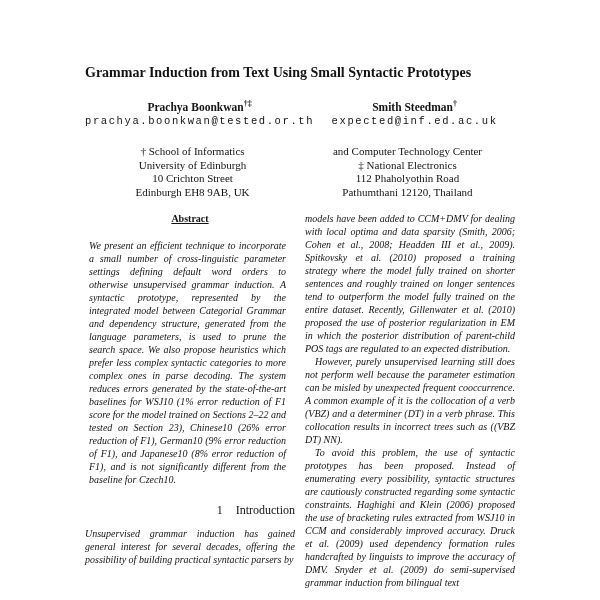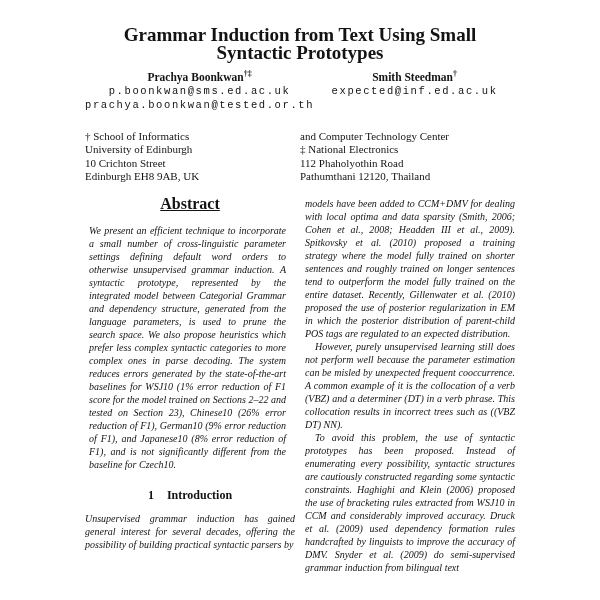--- a/index.html
+++ b/index.html
@@ -12,29 +12,28 @@
     font-family: "Liberation Serif", serif;
     color: #131313;
   }
   .page {
     position: absolute;
     left: 85px;
     top: 0;
     width: 430px;
   }
   .title {
-    margin-top: 26px;
-    text-align: center;
+    margin-top: 64px;
     font-weight: bold;
-    font-size: 19px;
+    font-size: 14px;
     line-height: 18px;
   }
   .authors-row {
     display: flex;
-    margin-top: 5px;
+    margin-top: 15px;
     justify-content: flex-end;
   }
   .author-block { flex: 1; text-align: center; }
   .author-name {
     font-weight: bold;
     font-size: 11.5px;
     line-height: 14px;
   }
   .author-name sup {
     font-size: 8px;
@@ -47,72 +46,71 @@
     letter-spacing: 1.6px;
     white-space: nowrap;
     margin-top: 1px;
   }
   .affil-row {
     display: flex;
     margin-top: 17px;
   }
   .affil {
     flex: 1;
-    text-align: left;
+    text-align: center;
     font-size: 11px;
     line-height: 13.5px;
   }
   .columns {
     display: flex;
     margin-top: 13px;
     gap: 10px;
   }
   .col { width: 210px; text-align: justify; }
   .abstract-heading {
     text-align: center;
     font-weight: bold;
-    font-size: 16px;
+    font-size: 10px;
     line-height: 14px;
     margin-bottom: 13px;
     text-decoration: underline;
   }
   .abstract-body {
     padding: 0 9px 0 4px;
   }
   p.body-par {
     margin: 0;
     font-size: 10px;
     line-height: 13px;
     text-align: justify;
     hyphens: auto;
     font-style: italic;
     -webkit-hyphens: auto;
   }
   p.indent { text-indent: 10px; }
   .section-heading {
-    font-weight: bold;
+    font-weight: normal;
     font-size: 12px;
     line-height: 15px;
     margin-top: 17px;
     margin-bottom: 9px;
-    text-align: center;
+    text-align: right;
   }
   .section-heading .sec-num { margin-right: 13px; }
 </style>
 </head>
 <body>
 
 <div class="page">
 
   <div class="title">Grammar Induction from Text Using Small Syntactic Prototypes</div>
 
   <div class="authors-row">
     <div class="author-block">
       <div class="author-name"><span>Prachya Boonkwan</span><sup>†‡</sup></div>
-      <div class="email">p.boonkwan@sms.ed.ac.uk</div>
       <div class="email">prachya.boonkwan@tested.or.th</div>
     </div>
     <div class="author-block">
       <div class="author-name"><span>Smith Steedman</span><sup>†</sup></div>
       <div class="email">expected@inf.ed.ac.uk</div>
     </div>
   </div>
 
   <div class="affil-row">
     <div class="affil">

